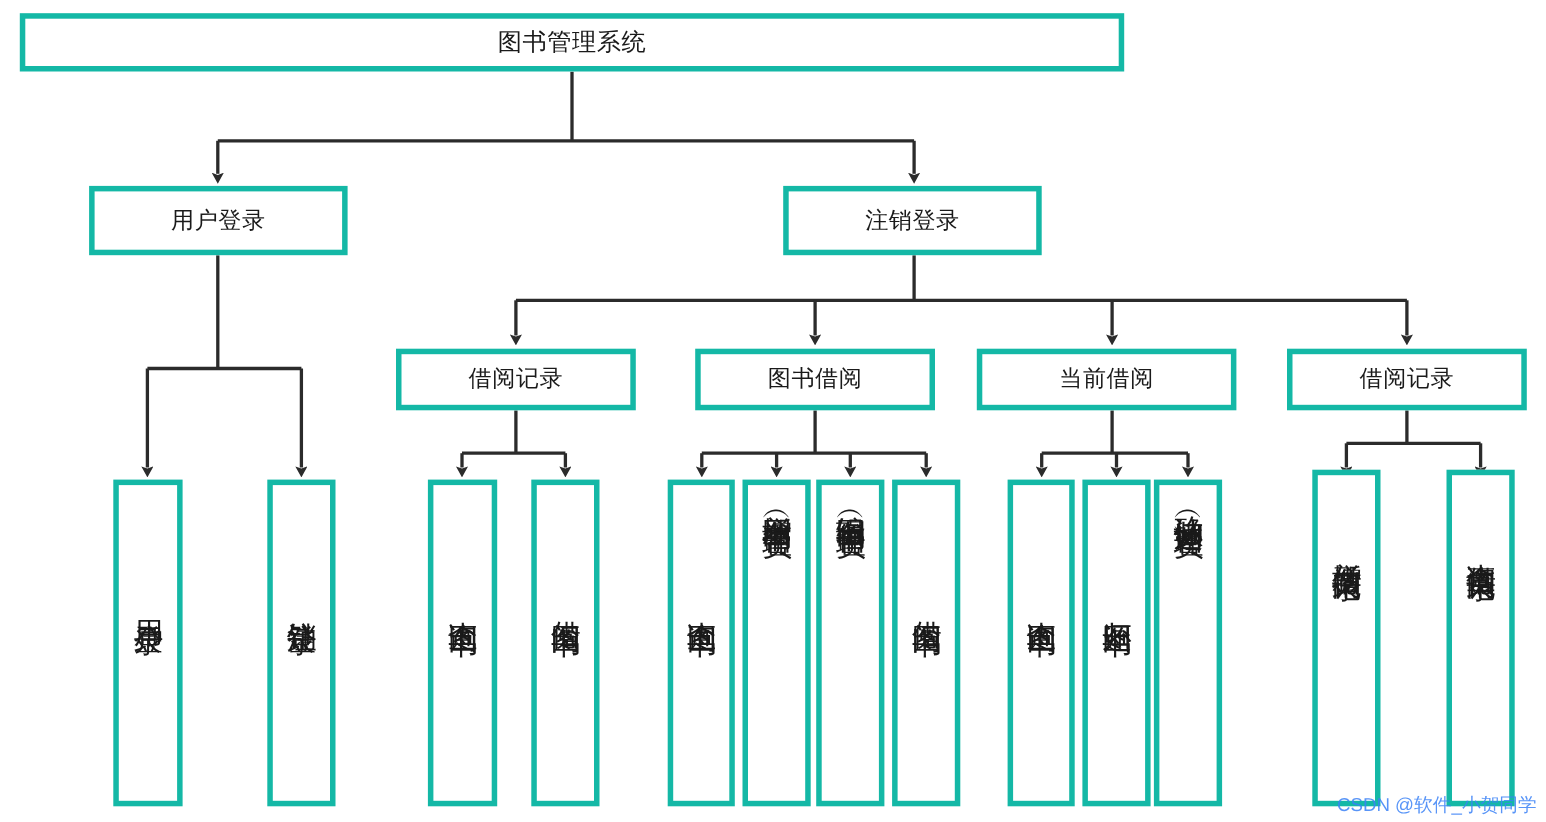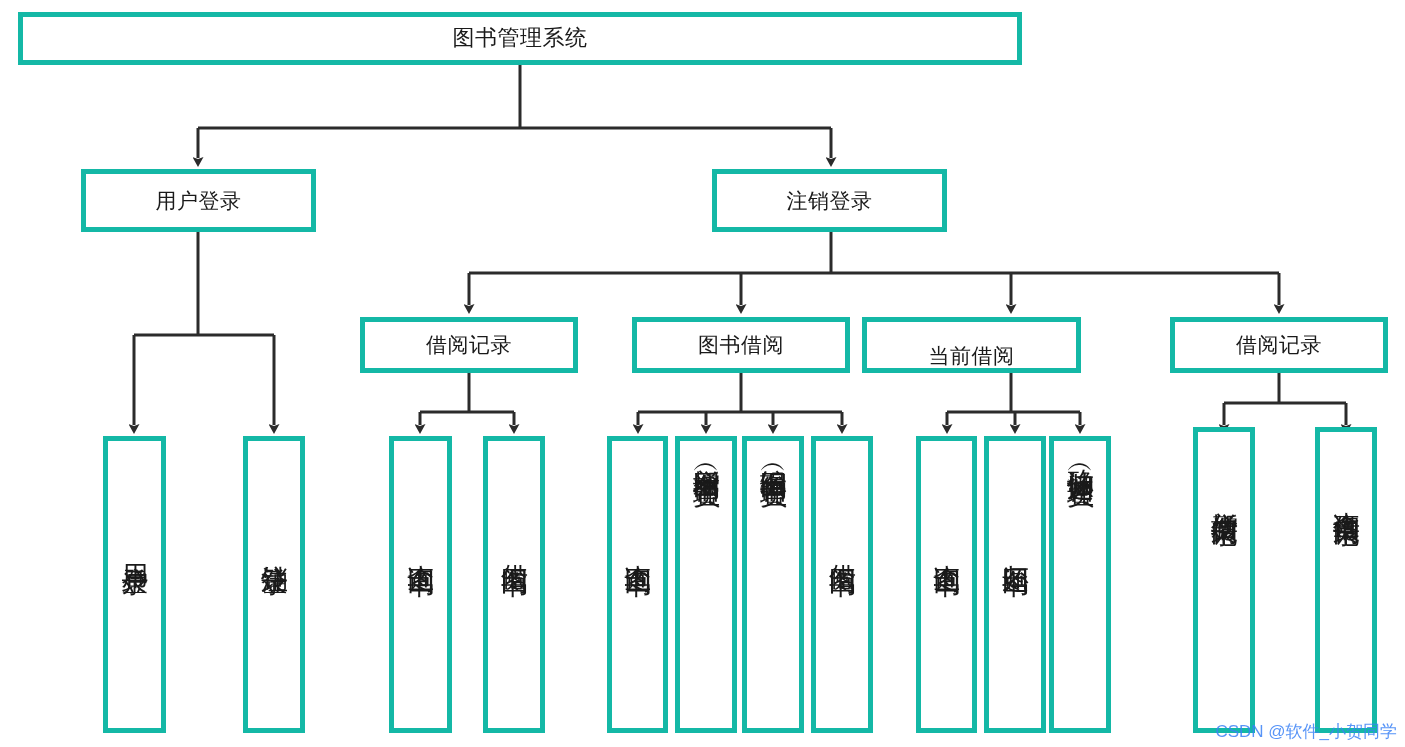--- a/index.html
+++ b/index.html
@@ -152,21 +152,21 @@
   </div>
 
   <div class="node horiz" style="left:360px; top:317px; width:218px; height:56px;">
     <span class="label">借阅记录</span>
   </div>
 
   <div class="node horiz" style="left:632px; top:317px; width:218px; height:56px;">
     <span class="label">图书借阅</span>
   </div>
 
-  <div class="node horiz" style="left:862px; top:317px; width:219px; height:56px;align-items:flex-end;">
+  <div class="node horiz" style="left:888px; top:317px; width:236px; height:56px;">
     <span class="label">当前借阅</span>
   </div>
 
   <div class="node horiz" style="left:1170px; top:317px; width:218px; height:56px;">
     <span class="label">借阅记录</span>
   </div>
 
   <div class="node vert short" style="left:103px; top:436px; width:63px; height:297px;">
     <span class="label">用户登录</span>
   </div>

